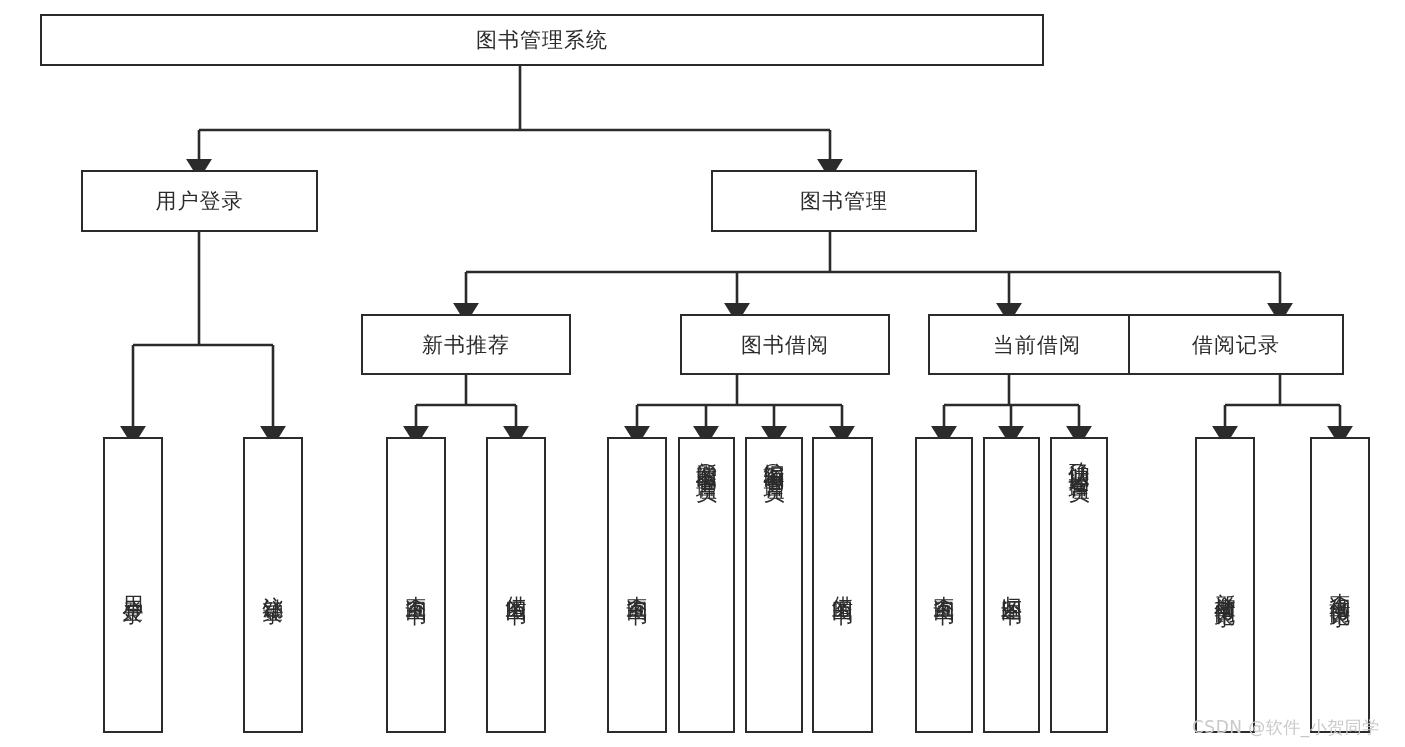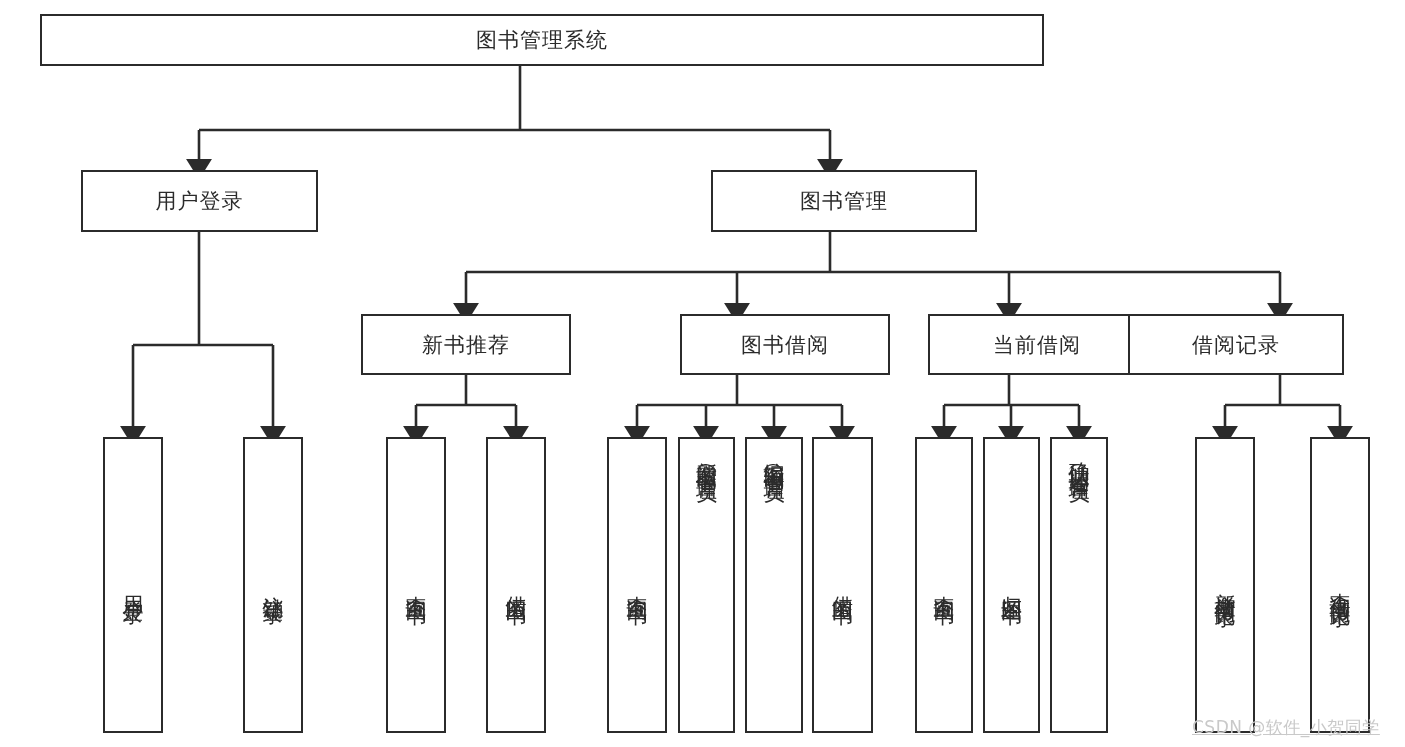--- a/index.html
+++ b/index.html
@@ -86,15 +86,15 @@
   <div class="node v" id="lf-4" style="left: 607px; top: 437px; width: 60px; height: 296px;">查询图书</div>
   <div class="node v top" id="lf-5" style="left: 678px; top: 437px; width: 57px; height: 296px;">新增图书（管理员）</div>
   <div class="node v top" id="lf-6" style="left: 745px; top: 437px; width: 58px; height: 296px;">编辑图书（管理员）</div>
   <div class="node v" id="lf-7" style="left: 812px; top: 437px; width: 61px; height: 296px;">借阅图书</div>
   <div class="node v" id="lf-8" style="left: 915px; top: 437px; width: 58px; height: 296px;">查询图书</div>
   <div class="node v" id="lf-9" style="left: 983px; top: 437px; width: 57px; height: 296px;">归还图书</div>
   <div class="node v top" id="lf-10" style="left: 1050px; top: 437px; width: 58px; height: 296px;">确认归还（管理员）</div>
   <div class="node v" id="lf-11" style="left: 1195px; top: 437px; width: 60px; height: 296px;">新增借阅记录</div>
   <div class="node v" id="lf-12" style="left: 1310px; top: 437px; width: 60px; height: 296px;">查询借阅记录</div>
 
-  <div class="watermark" style="left: 1192px; top: 716px; text-decoration: underline;">CSDN @软件_小贺同学</div>
+  <div class="watermark" style="left: 1192px; top: 716px;">CSDN @软件_小贺同学</div>
 
 </div>
 
 </body></html>

